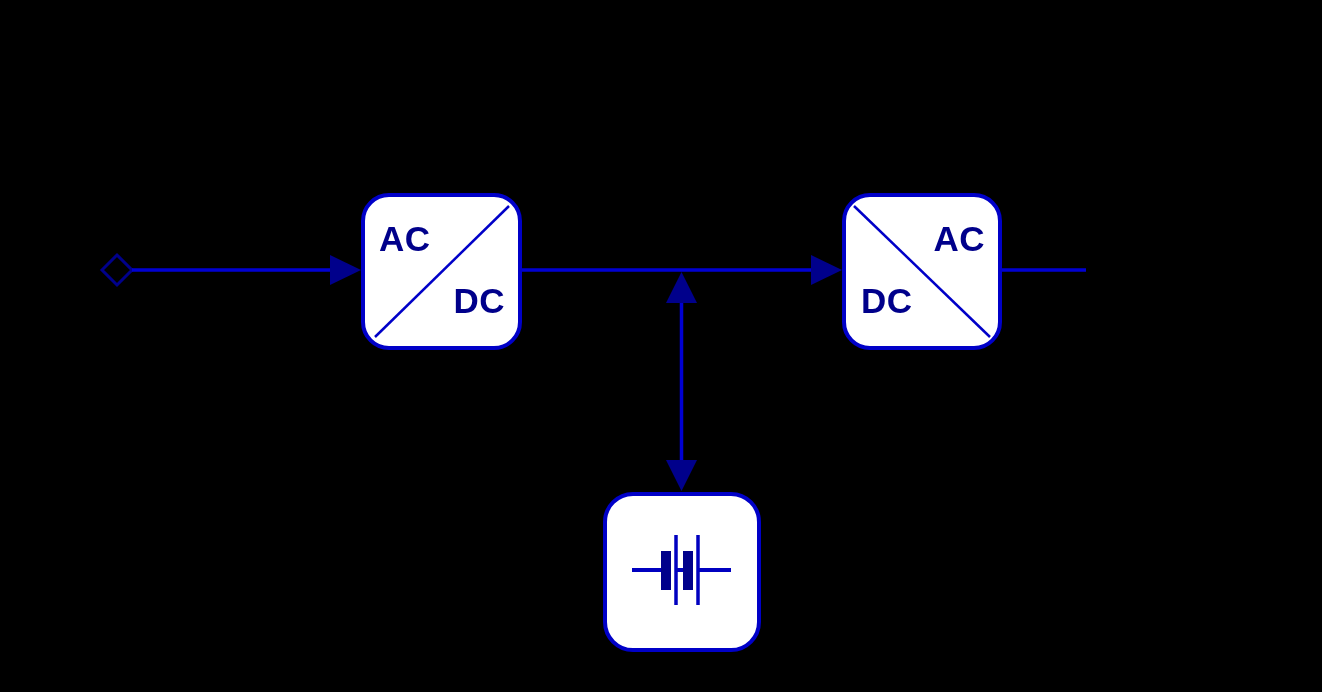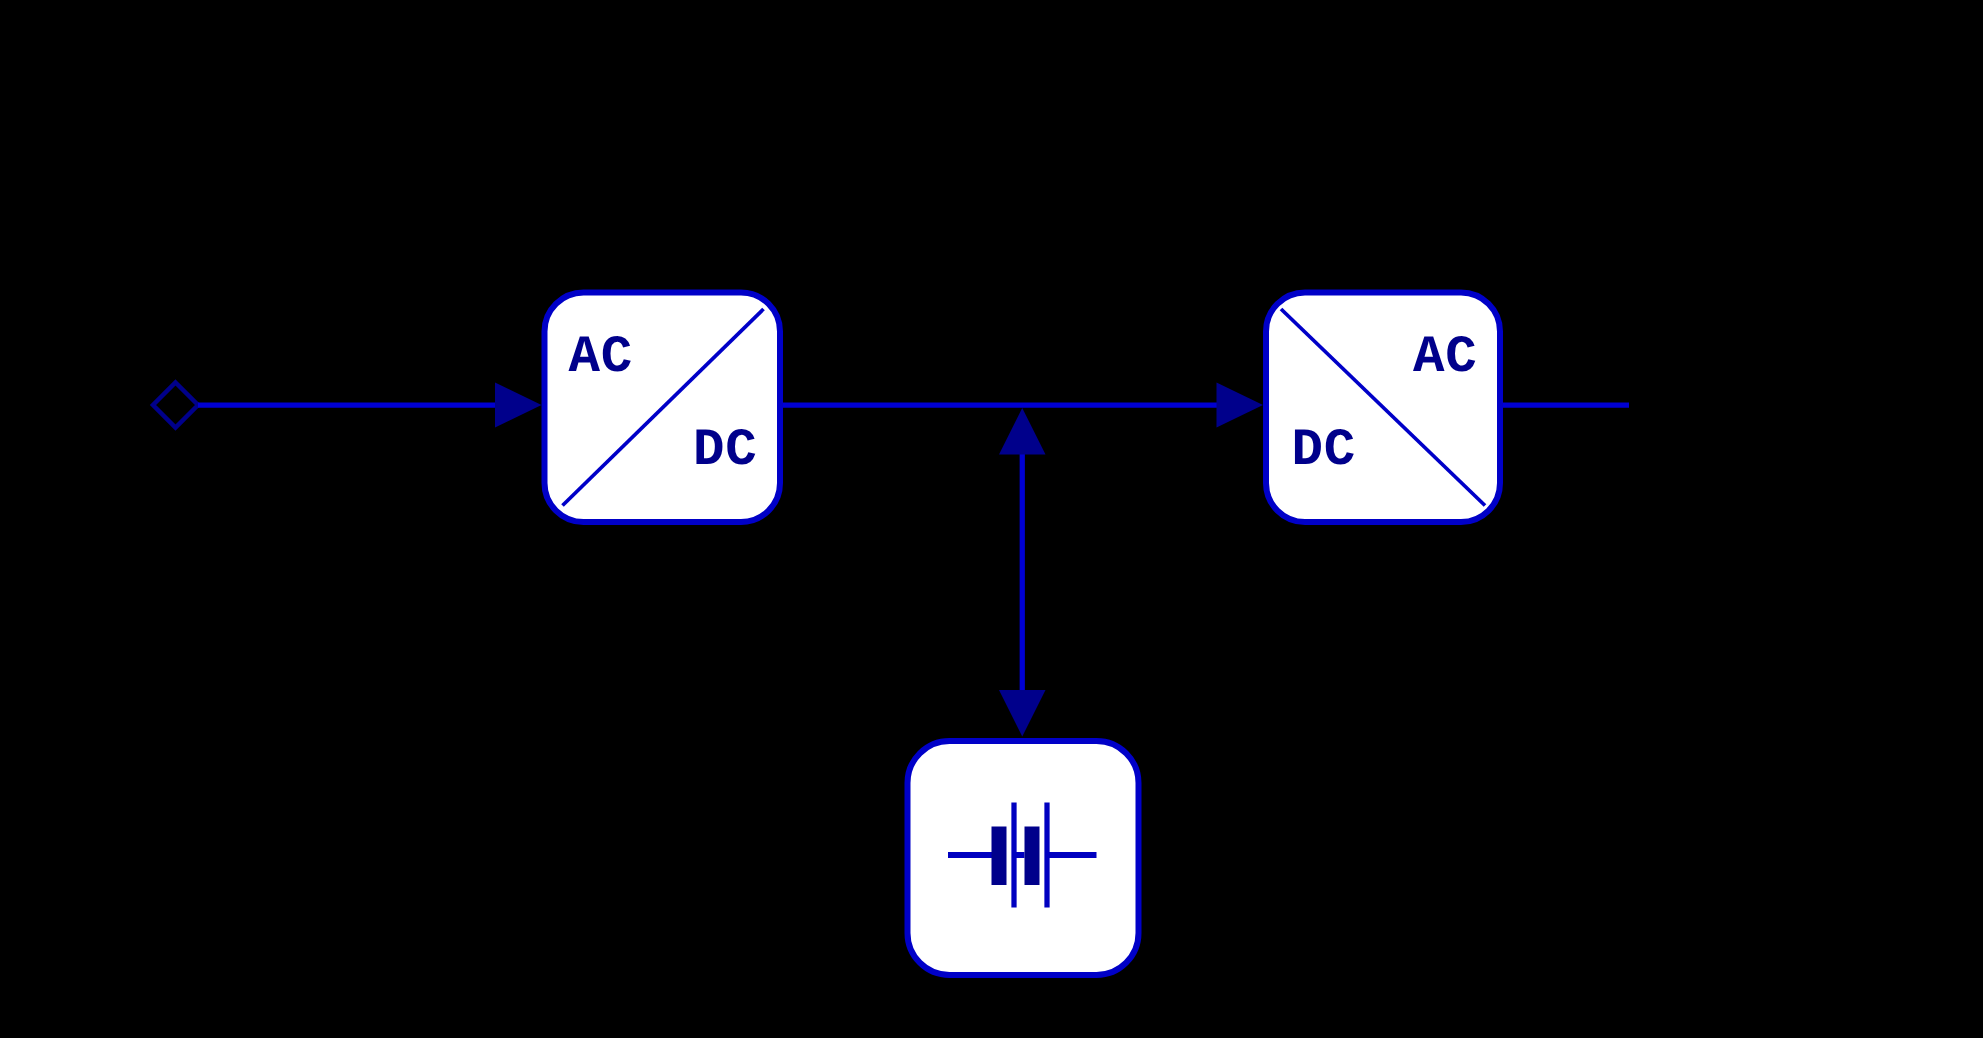--- a/index.html
+++ b/index.html
@@ -6,21 +6,21 @@
     margin: 0;
     padding: 0;
     background: #000000;
   }
   .stage {
     position: relative;
     width: 1086px;
     height: 692px;
     background: var(--background, #000000);
     overflow: hidden;
-    font-family: Liberation Mono, monospace;
+    font-family: Liberation Sans, sans-serif;
   }
   .layer {
     position: absolute;
     left: 0;
     top: 0;
   }
   .conn {
     stroke: var(--connection-line, #0000D2);
     stroke-width: 3.5;
     fill: none;

